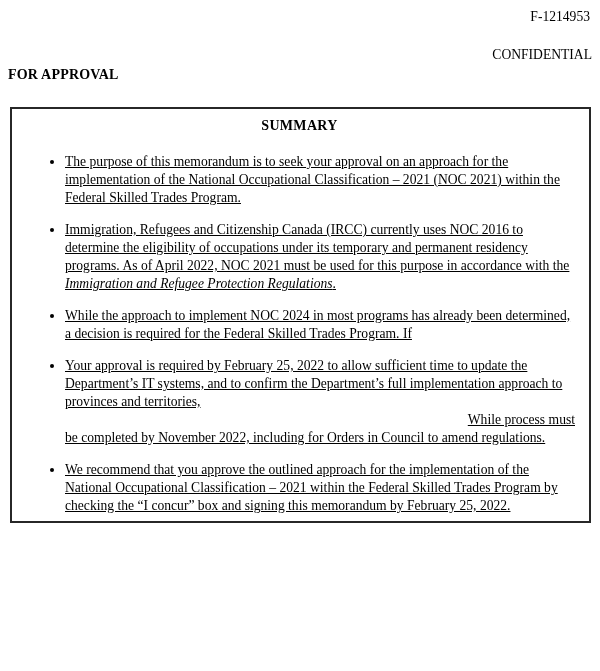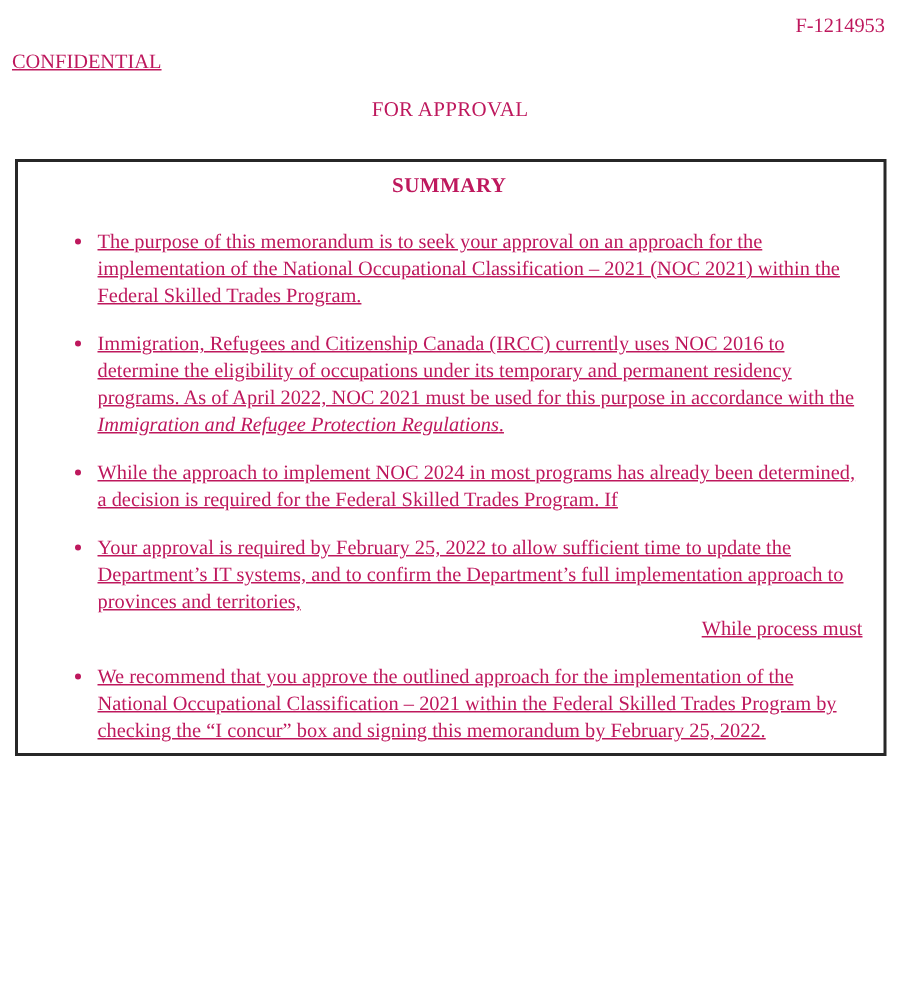--- a/index.html
+++ b/index.html
@@ -9,53 +9,51 @@
     width: 600px;
     height: 671px;
     background: #ffffff;
     overflow: hidden;
   }
   .page {
     width: 600px;
     height: 671px;
     padding: 8px 8px 0 8px;
     font-family: "Liberation Serif", "DejaVu Serif", serif;
-    color: #be185d;
+    color: #000000;
     font-size: 13.6px;
     line-height: 18px;
   }
   .ref-number {
     text-align: right;
     padding-right: 2px;
   }
   .classification {
-    text-align: left;
-    margin-top: 6px;
-    text-decoration: underline;
+    text-align: right;
+    margin-top: 20px;
   }
   .memo-heading {
     margin: 17px 0 0 0;
     font-size: 14px;
     font-weight: bold;
     letter-spacing: 0.2px;
   }
   .title-block {
     margin-top: 10px;
     text-align: center;
     font-weight: bold;
   }
   .title-line {
     font-size: 14px;
     text-decoration: underline;
     letter-spacing: 0.2px;
   }
   .approval-heading {
-    margin-top: 15px;
-    text-align: center;
-    font-weight: normal;
+    margin-top: 2px;
+    font-weight: bold;
     font-size: 14px;
     letter-spacing: 0.2px;
   }
   .summary-box {
     margin: 23px 0 0 2px;
     width: 581px;
     border: 2px solid #272727;
     padding: 8px 14px 6px 12px;
   }
   .summary-heading {
@@ -111,20 +109,21 @@
         <span>Immigration, Refugees and Citizenship Canada (IRCC) currently uses NOC 2016 to determine the eligibility of occupations under its temporary and permanent residency programs. As of April 2022, NOC 2021 must be used for this purpose in accordance with the </span><em>Immigration and Refugee Protection Regulations</em><span>.</span>
       </li>
 
       <li class="redacted-after">
         <span>While the approach to implement NOC 2024 in most programs has already been determined, a decision is required for the Federal Skilled Trades Program. If</span>
       </li>
 
       <li>
         <span>Your approval is required by February 25, 2022 to allow sufficient time to update the Department’s IT systems, and to confirm the Department’s full implementation approach to provinces and territories,</span>
         <div class="right-line">While process must</div>
+        <div class="continuation">be completed by November 2022, including for Orders in Council to amend regulations.</div>
       </li>
 
       <li>
         <span>We recommend that you approve the outlined approach for the implementation of the National Occupational Classification – 2021 within the Federal Skilled Trades Program by checking the “I concur” box and signing this memorandum by February 25, 2022.</span>
       </li>
 
     </ul>
   </div>
 
 </div>

